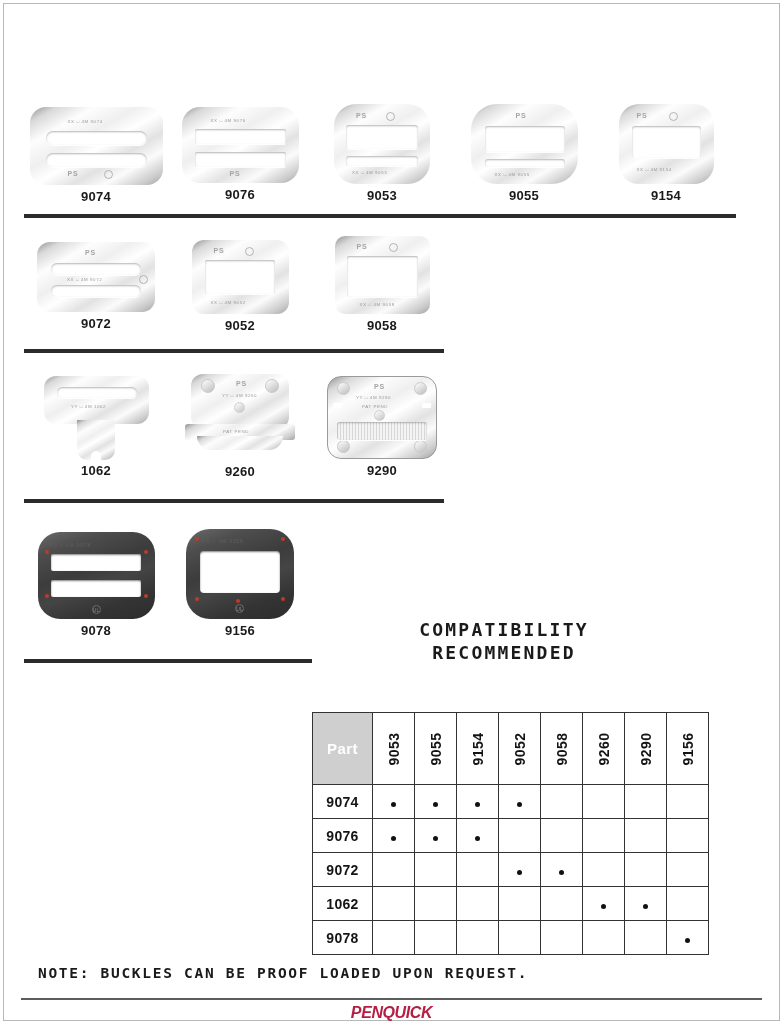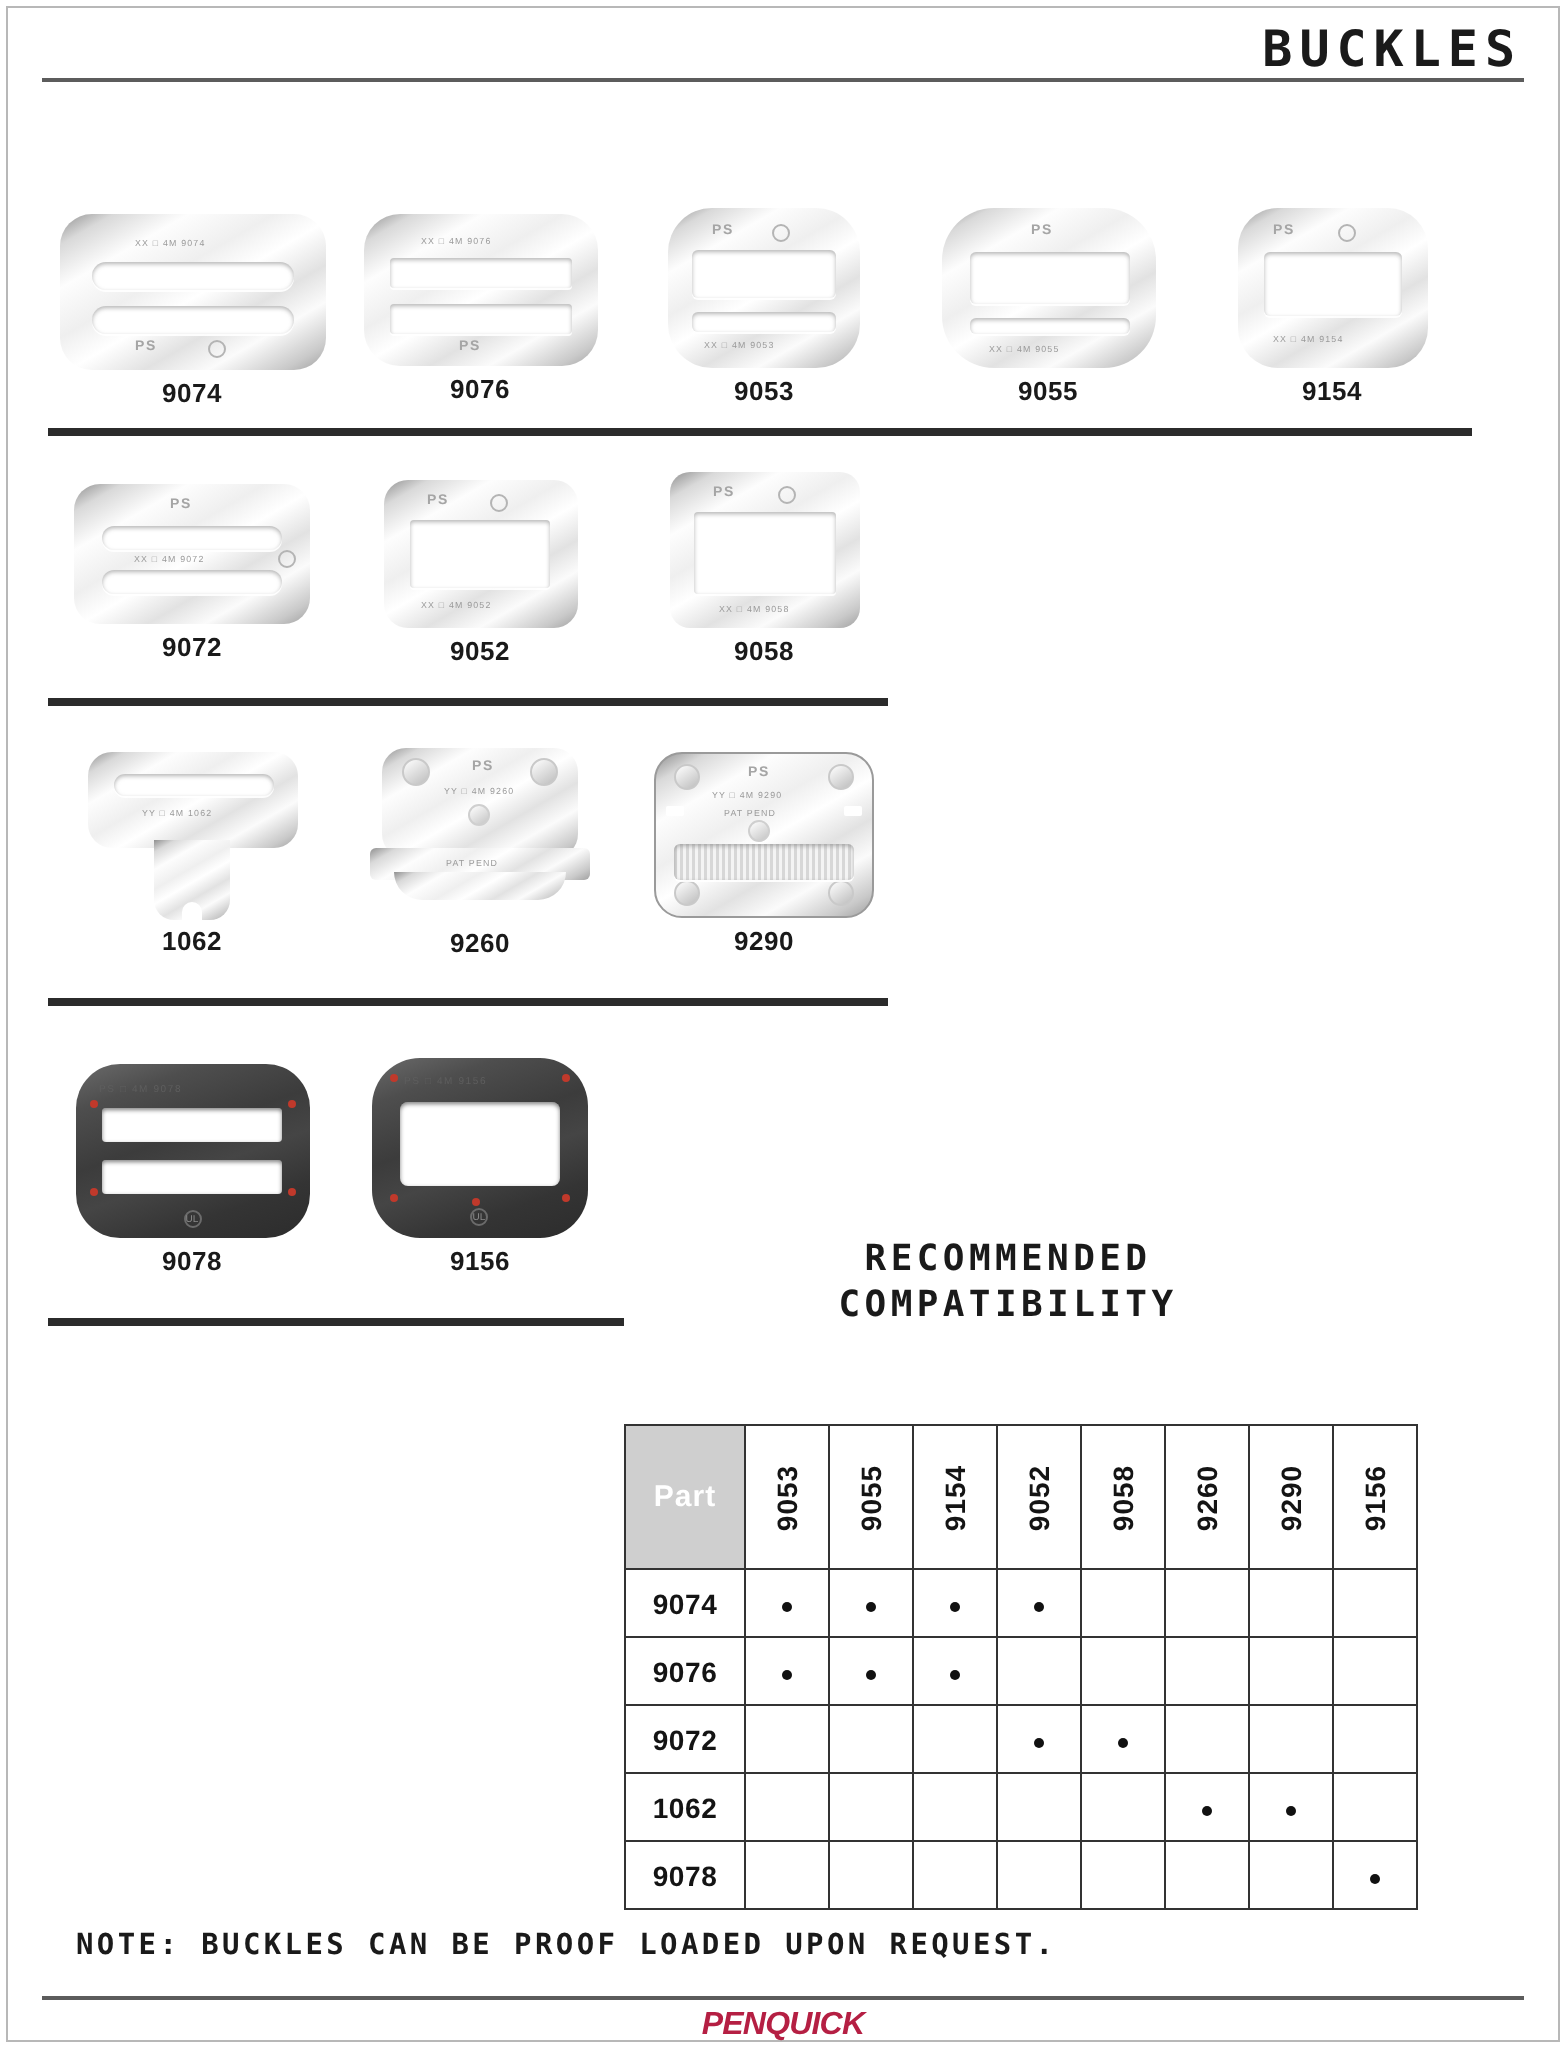--- a/index.html
+++ b/index.html
@@ -227,24 +227,20 @@
     font-style: italic;
     letter-spacing: -.4px;
     font-family: "Liberation Sans", sans-serif;
   }
 </style>
 </head>
 <body>
 
 <div class="page">
 
-  <div class="header">
-    <div class="header-title">BUCKLES</div>
-    <div class="header-rule"></div>
-  </div>
 
 
   <div class="buckle-row">
 
     <div class="buckle-cell" style="left:22px; top:103px; width:140px;">
       <div class="buckle-art metal" style="width:133px;height:78px;border-radius:16px;">
         <div class="slot" style="left:16px;top:24px;width:101px;height:14px;border-radius:7px;"></div>
         <div class="slot" style="left:16px;top:46px;width:101px;height:14px;border-radius:7px;"></div>
         <div class="stamp" style="left:38px;top:12px;">XX □ 4M 9074</div>
         <div class="stamp-ps" style="left:38px;top:63px;">PS</div>
@@ -428,22 +424,22 @@
         <div style="position:absolute;left:49px;bottom:6px;width:9px;height:9px;border-radius:50%;
              border:1px solid #6b6b6b;color:#8a8a8a;font-size:5px;line-height:8px;text-align:center;">UL</div>
       </div>
       <div class="buckle-label">9156</div>
     </div>
   </div>
 
   <div class="divider" style="top:655px; width:288px;"></div>
 
   <div class="compat-title">
+    <div>COMPATIBILITY</div>
     <div>RECOMMENDED</div>
-    <div>COMPATIBILITY</div>
   </div>
 
   <table class="compat-table">
     <thead>
       <tr>
         <th class="part-head">Part</th>
         <th class="col-head">
           <div class="vtext">9053</div>
         </th>
         <th class="col-head">

